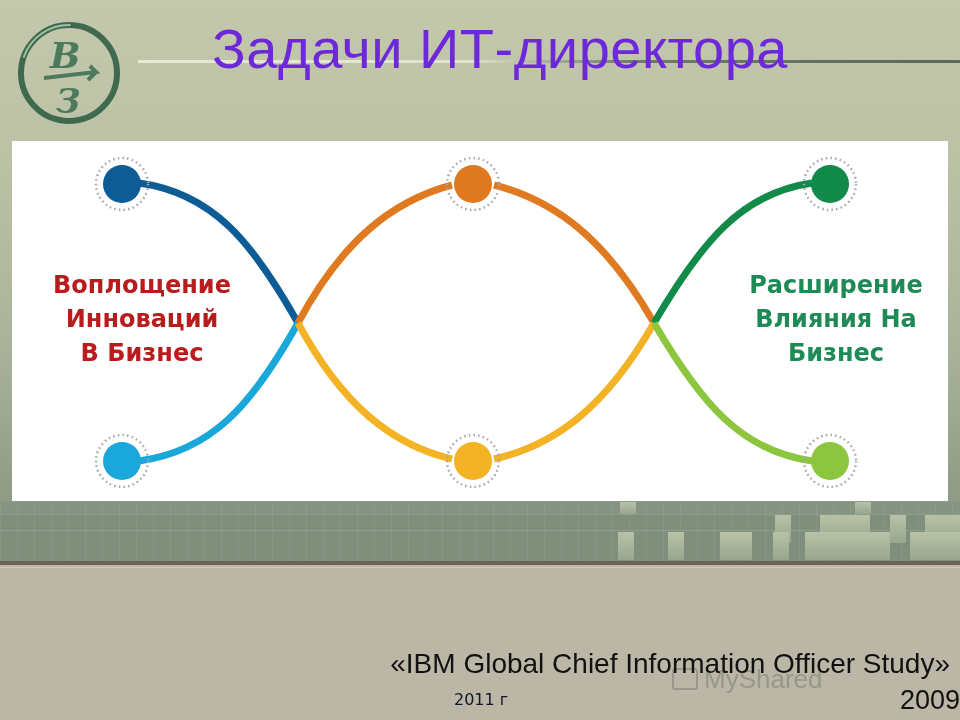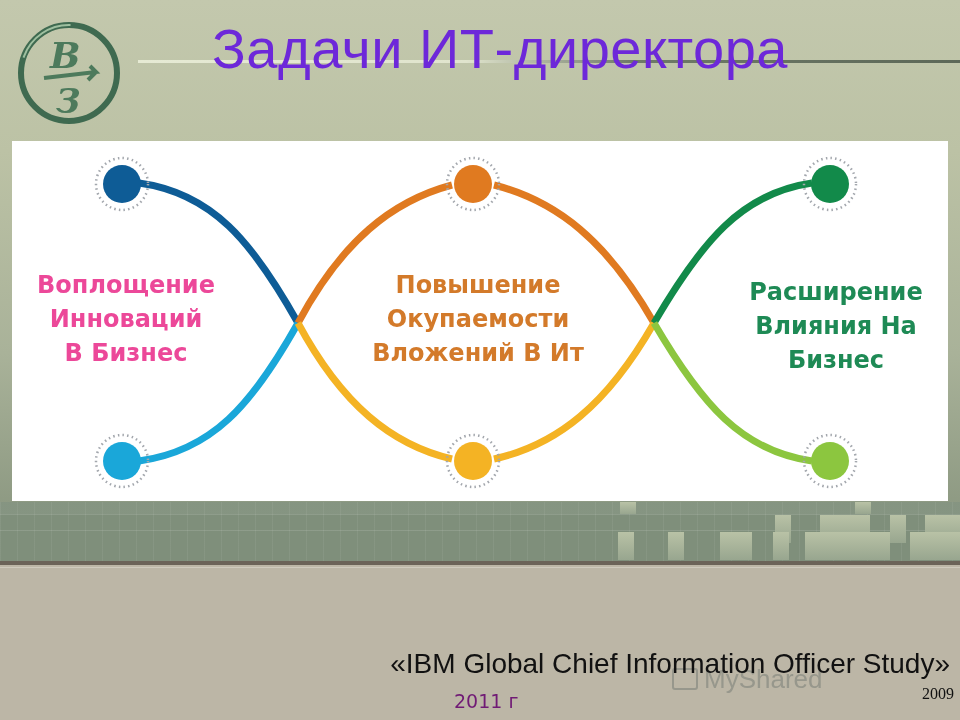--- a/index.html
+++ b/index.html
@@ -42,32 +42,32 @@
   }
   .panel {
     position:absolute; left:12px; top:141px; width:936px; height:360px; background:#ffffff;
   }
   .panel svg { position:absolute; left:0; top:0; }
   .label {
     position:absolute; font-family:"DejaVu Sans", sans-serif; font-weight:bold;
     font-size:24px; line-height:34px; text-align:center; white-space:nowrap;
   }
   .label div { display:block; }
-  .lbl-blue { left:4px; top:127px; width:220px; color:#ec4899; }
+  .lbl-blue { left:20px; top:127px; width:220px; color:#b91c1c; }
   .lbl-orange { left:335px; top:127px; width:262px; color:#d37a2a; }
-  .lbl-green { left:712px; top:134px; width:224px; color:#1e8a55; }
+  .lbl-green { left:712px; top:127px; width:224px; color:#1e8a55; }
   .source {
     position:absolute; right:10px; top:648px; font-size:28px; color:#111; white-space:nowrap;
   }
   .year-left {
-    position:absolute; left:454px; top:690px; font-size:19px; color:#701a75;
+    position:absolute; left:454px; top:690px; font-size:16px; color:#0f172a;
     font-family:"DejaVu Sans", sans-serif;
   }
   .year-right {
-    position:absolute; right:6px; top:685px; font-size:16px; color:#111;font-family:Liberation Serif, serif;
+    position:absolute; right:0; top:685px; font-size:27px; color:#111;
   }
   .watermark {
     position:absolute; left:672px; top:664px; font-size:26px; color:rgba(120,125,118,0.55);
     white-space:nowrap;
     text-align:right;
   }
   .watermark .wm-icon {
     display:inline-block; width:22px; height:18px; border:2px solid rgba(120,125,118,0.55);
     border-radius:3px; margin-right:6px; vertical-align:-2px;
   }
@@ -145,25 +145,20 @@
       <circle cx="818" cy="320" r="26" fill="none" stroke="#a3a7ad" stroke-width="2.5" stroke-dasharray="1.5 3.2"></circle>
       <circle cx="818" cy="320" r="19" fill="#8cc63f"></circle>
     </g>
   </svg>
 
   <div class="label lbl-blue">
     <div>Воплощение</div>
     <div>Инноваций</div>
     <div>В Бизнес</div>
   </div>
-  <div class="label lbl-orange">
-    <div>Повышение</div>
-    <div>Окупаемости</div>
-    <div>Вложений В Ит</div>
-  </div>
   <div class="label lbl-green">
     <div>Расширение</div>
     <div>Влияния На</div>
     <div>Бизнес</div>
   </div>
 </div>
 
 <div class="watermark">
   <span class="wm-icon"></span><span>MyShared</span>
 </div>

